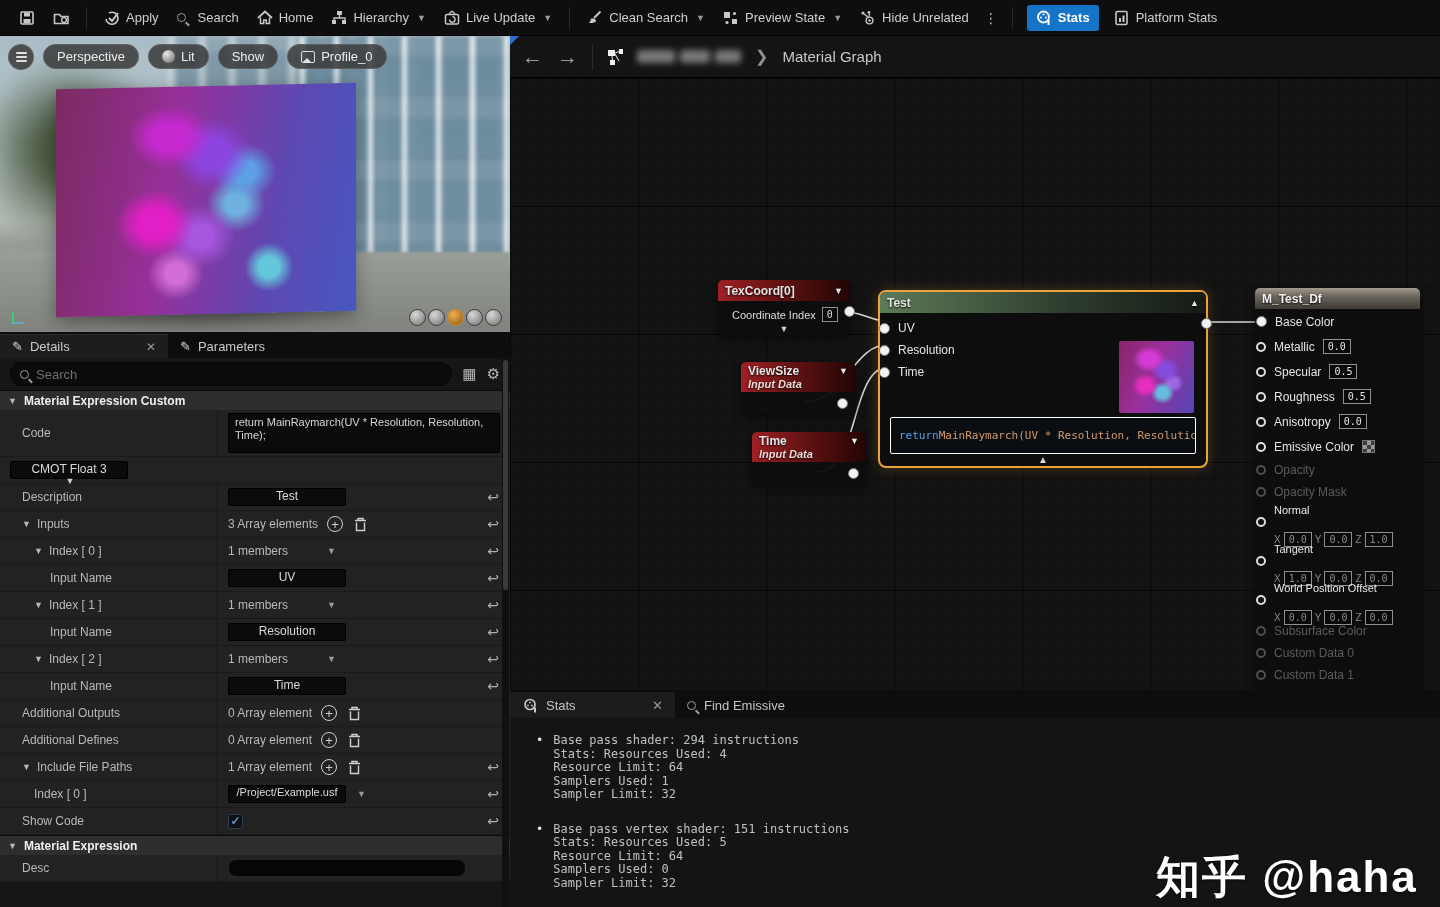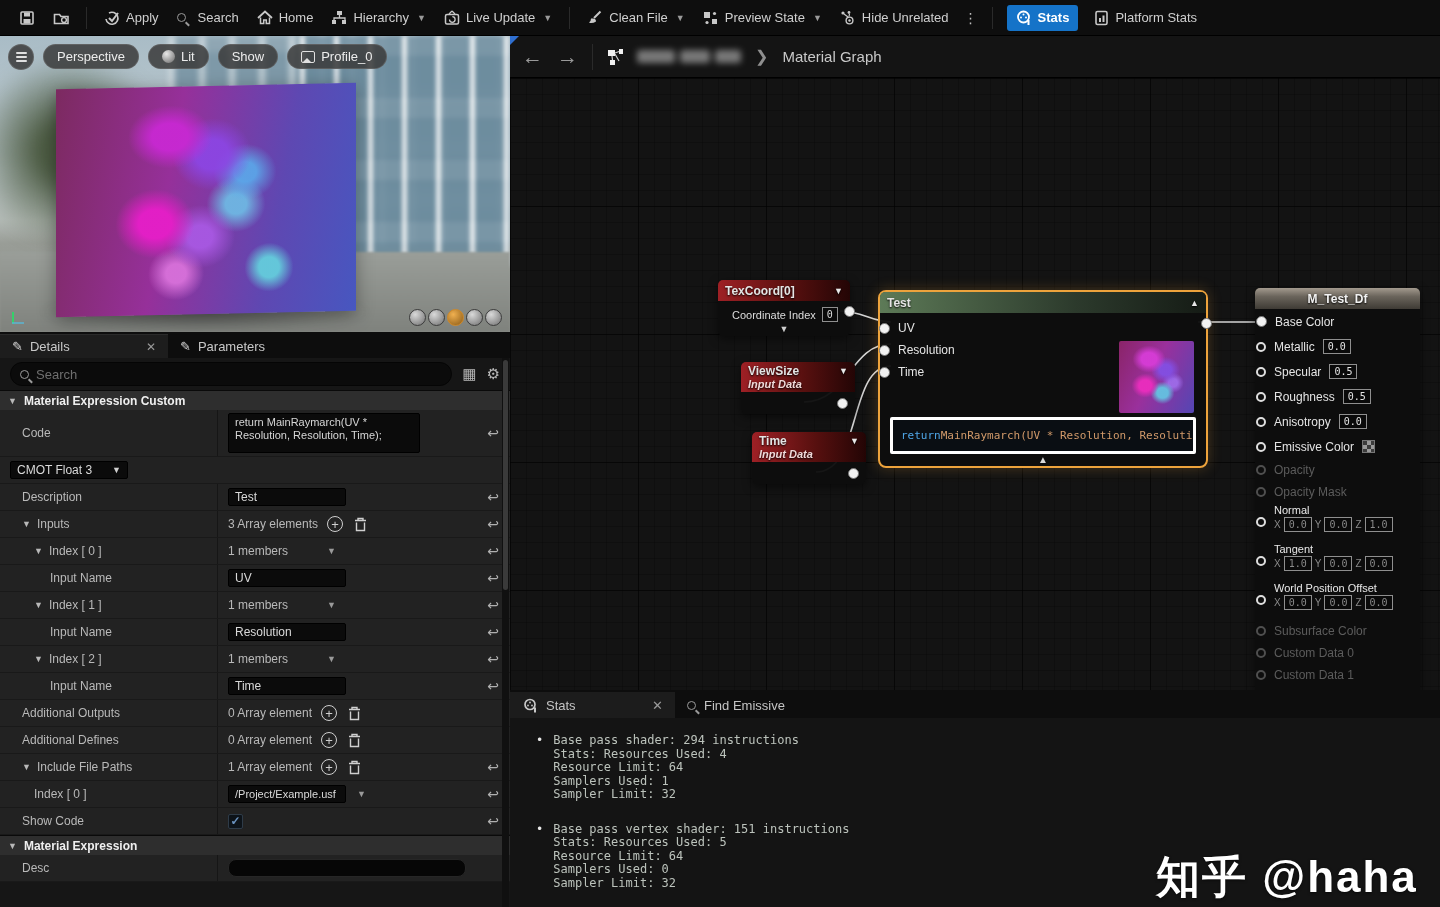--- a/index.html
+++ b/index.html
@@ -96,23 +96,23 @@
   .drow { height:27px; display:flex; align-items:center; background:#222222; border-bottom:1px solid #191919;
     font-size:12px; color:#b9b9b9; position:relative; }
   .drow.tall { height:47px; }
   .dlabel { width:218px; flex:none; padding-left:22px; display:flex; align-items:center; gap:6px;
     border-right:1px solid #161616; align-self:stretch; }
   .dlabel.ind1 { padding-left:34px; }
   .dlabel.ind2 { padding-left:50px; }
   .dval { flex:1; display:flex; align-items:center; gap:9px; padding-left:10px; }
   .dreset { width:34px; flex:none; text-align:center; color:#b0b0b0; font-size:14px; }
   .field { height:18px; background:#0b0b0b; border:1px solid #000; border-radius:2px; color:#dadada;
-    display:flex; align-items:center; padding:0 6px; font-size:12px; }
+    display:flex; align-items:center; padding:0 6px; font-size:12px;flex-direction:column; }
   .field.w { width:118px; }
-  .codefield { width:192px; height:40px; background:#0b0b0b; border:1px solid #000; border-radius:2px;
+  .codefield { width:272px; height:40px; background:#0b0b0b; border:1px solid #000; border-radius:2px;
     color:#d6d6d6; font-size:11px; line-height:13px; padding:2px 6px; overflow:hidden; }
   .dd { width:118px; justify-content:space-between; }
   .dd .chev { color:#cfcfcf; }
   .plus { width:16px; height:16px; border:1.4px solid #cfcfcf; border-radius:50%; color:#cfcfcf;
     display:flex; align-items:center; justify-content:center; font-size:13px; line-height:1; }
   .chk { width:15px; height:15px; background:#0d1319; border:1px solid #2e3b48; border-radius:2px;
     color:#6b93c0; font-size:12px; font-weight:bold; display:flex; align-items:center; justify-content:center; }
   .descfield { width:238px; border-radius:8px; background:#060606; border:1px solid #262626; }
   .dscroll { position:absolute; right:1px; top:26px; width:7px; height:549px; background:#101010; }
   .dscroll .thumb { position:absolute; top:2px; width:5px; left:1px; height:230px; background:#3a3a3a; border-radius:3px; }
@@ -163,33 +163,33 @@
   .t-pinrow .pin { margin-left:-7px; }
   .t-preview { position:absolute; right:12px; top:49px; width:75px; height:72px; border-radius:2px;
     background:
       radial-gradient(22px 18px at 40% 25%, rgba(215,60,215,.95) 35%, rgba(215,60,215,0) 75%),
       radial-gradient(20px 18px at 62% 40%, rgba(130,80,230,.9) 30%, rgba(130,80,230,0) 72%),
       radial-gradient(18px 16px at 35% 62%, rgba(235,45,190,.95) 35%, rgba(235,45,190,0) 75%),
       radial-gradient(16px 15px at 58% 72%, rgba(100,195,225,.95) 35%, rgba(100,195,225,0) 75%),
       radial-gradient(15px 14px at 72% 58%, rgba(160,110,235,.9) 30%, rgba(160,110,235,0) 72%),
       linear-gradient(115deg,#8a2468 0%,#9a309c 45%,#5446b4 100%); }
   .t-code { position:absolute; left:10px; right:10px; top:125px; height:37px; background:#0a0e13;
-    border:3px solid #ffffff; border-radius:2px; display:flex; align-items:center; padding:0 8px;
+    border:1px solid #ffffff; border-radius:2px; display:flex; align-items:center; padding:0 8px;
     font-family:"DejaVu Sans Mono", monospace; font-size:11px; white-space:nowrap; overflow:hidden; }
   .kw { color:#4fa6e8; }
   .codebody { color:#d29a6a; }
   .t-outpin { position:absolute; right:-6px; top:26px; }
   .t-botchev { position:absolute; bottom:1px; left:0; right:0; text-align:center; color:#d8d8d8; font-size:10px; }
 
   #node-mat .mrow { display:flex; align-items:center; gap:8px; padding-left:7px; }
   #node-mat .mrow .pin { margin-left:-6px; }
   #node-mat .h25 { height:25px; } #node-mat .h22 { height:22px; }
   #node-mat .vec { height:39px; align-items:flex-start; padding-top:1px; }
   #node-mat .vec .pin { margin-top:13px; }
-  .veccol { display:flex; flex-direction:column; gap:1px; }
+  .veccol { display:flex; flex-direction:column; gap:16px; }
   .vecname { font-size:11px; color:#e8e8e8; }
   .vecvals { display:flex; align-items:center; gap:3px; font-size:10px; color:#8a8a8a; }
   .dimtxt { color:#5c5c5c; }
   .swatch { width:13px; height:13px; border:1px solid #777;
     background-image:linear-gradient(45deg,#9a9a9a 25%,transparent 25%,transparent 75%,#9a9a9a 75%),
       linear-gradient(45deg,#9a9a9a 25%,#3c3c3c 25%,#3c3c3c 75%,#9a9a9a 75%);
     background-size:8px 8px; background-position:0 0,4px 4px; }
 
   
   #stats { position:absolute; left:510px; top:690px; width:930px; height:217px; background:#141414; }
@@ -276,21 +276,21 @@
       <span class="chev">▼</span>
     </div>
     <div class="tsep"></div>
     <div class="tbtn">
       <span class="ticon">
         <svg class="ic" width="16" height="16">
             <path d="M13.5 1.5 L7 8" stroke="#c8c8c8" stroke-width="2" fill="none"></path>
             <path d="M6 8.5 q3 0 3 3 q-4 2.5 -7 1 q2-1 2-4 z" fill="#c8c8c8"></path>
           </svg>
       </span>
-      <span>Clean File</span>
+      <span>Clean Search</span>
       <span class="chev">▼</span>
     </div>
     <div class="tbtn">
       <span class="ticon">
         <svg class="ic" width="16" height="16">
             <rect x="1" y="2" width="6" height="6" fill="#c8c8c8"></rect>
             <circle cx="11.5" cy="3.5" r="1.6" fill="#c8c8c8"></circle>
             <circle cx="4" cy="12.5" r="1.6" fill="#c8c8c8"></circle>
             <rect x="9" y="9" width="5" height="5" fill="#c8c8c8"></rect>
           </svg>
@@ -682,21 +682,21 @@
       <div class="t-preview"></div>
       <div class="t-code">
         <span class="kw">return</span>
           <span class="codebody"> MainRaymarch(UV * Resolution, Resolution, Time);</span>
       </div>
       <span class="pin outpin t-outpin"></span>
       <div class="t-botchev">▲</div>
     </div>
 
     <div class="node" id="node-mat" style="left:745px; top:210px; width:165px; height:402px; border-radius:5px 5px 0 0;">
-      <div class="nhead gray" style="color:#f2f2f2;justify-content:center;">
+      <div class="nhead gray" style="color:#f2f2f2;">
           <span>M_Test_Df</span>
         </div>
       <div style="padding-top:0;">
         <div class="mrow h25">
             <span class="pin"></span>
           <span>Base Color</span>
           </div>
         <div class="mrow h25">
             <span class="pin hollow"></span>
           <span>Metallic</span>

